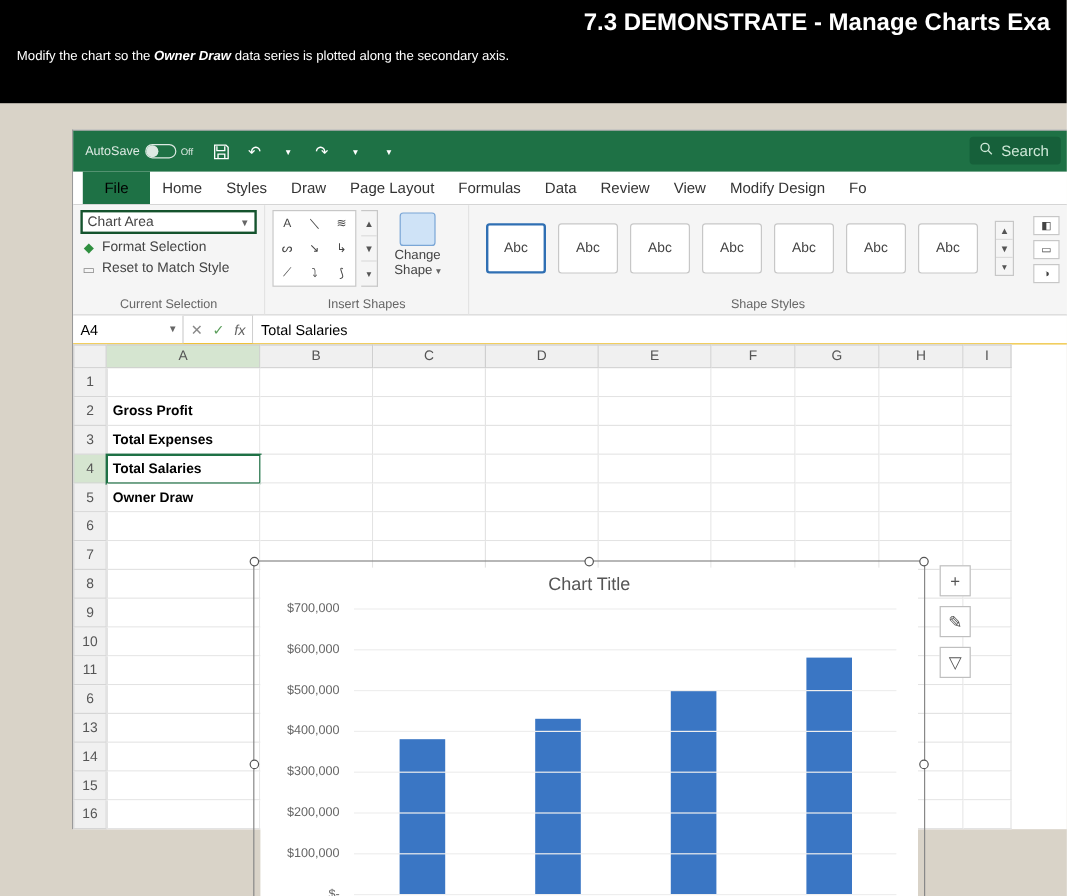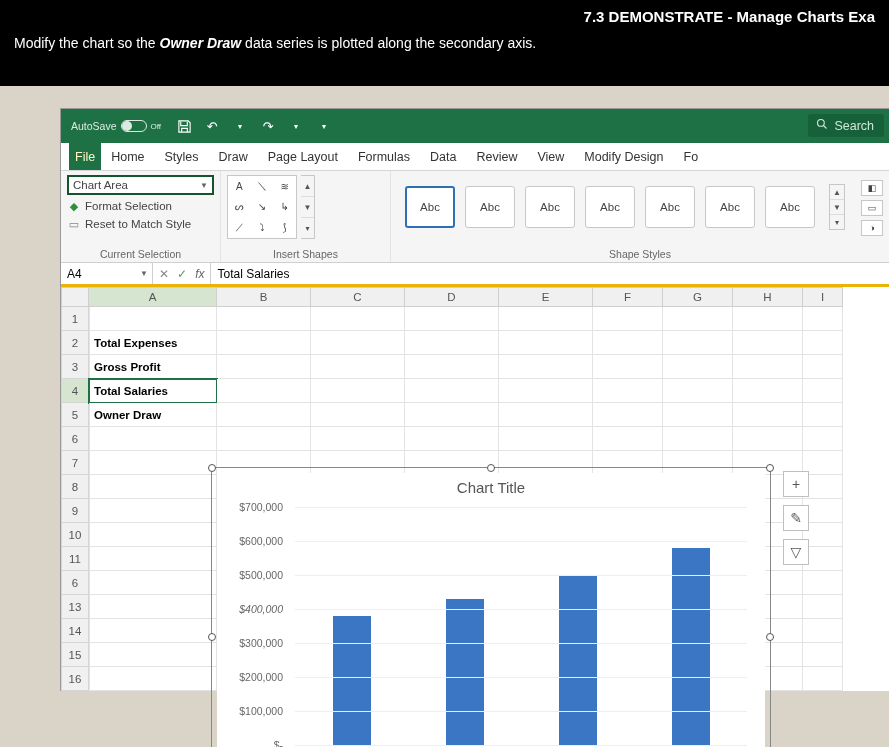--- a/index.html
+++ b/index.html
@@ -1,21 +1,21 @@
 <!DOCTYPE html>
 <html><head>
 <meta charset="utf-8">
 <style>
   * { box-sizing: border-box; margin: 0; padding: 0; font-family: "Segoe UI", Arial, sans-serif; }
   body { width: 889px; height: 747px; background: #d9d3c8; overflow: hidden; }
 
   
   .exam-bar { background: #000; color: #fff; padding: 8px 14px 18px 14px; height: 86px; }
-  .exam-title { font-weight: 600; font-size: 15px; text-align: right; margin-bottom: 10px; }
-  .exam-instruction { font-size: 14px; }
+  .exam-title { font-weight: 600; font-size: 20px; text-align: right; margin-bottom: 10px; }
+  .exam-instruction { font-size: 11px; }
   .exam-instruction em { font-style: italic; font-weight: 600; }
 
   
   .desk { padding: 22px 0 0 60px; }
 
   
   .excel { width: 830px; border-top: 1px solid #999; border-left: 1px solid #999; background: #fff; }
 
   
   .titlebar { background: #1e7145; height: 34px; display: flex; align-items: center; color: #fff; position: relative; }
@@ -24,21 +24,21 @@
   .toggle::after { content: ""; width: 10px; height: 10px; border-radius: 50%; background: #fff; position: absolute; left: 0; top: 0; }
   .qat { display: flex; align-items: center; gap: 10px; margin-left: 14px; }
   .qat-btn { width: 18px; height: 18px; display: flex; align-items: center; justify-content: center; color: #fff; font-size: 13px; }
   .doc-title { position: absolute; left: 0; right: 0; text-align: center; font-size: 13px; pointer-events: none; }
   .doc-title .caret { font-size: 9px; vertical-align: middle; }
   .search { position: absolute; right: 6px; top: 5px; background: #16603a; color: #cfe8d8; padding: 4px 10px 4px 8px; border-radius: 3px; font-size: 12.5px; display: flex; align-items: center; gap: 6px; }
 
   
   .tabs { display: flex; align-items: center; height: 28px; padding-left: 8px; background: #fff; border-bottom: 1px solid #d5d5d5; font-size: 12.5px; color: #333; }
   .tab { padding: 13px 10px; height: 100%; display: flex; align-items: center; cursor: pointer; }
-  .tab.file { background: #1e7145; color: #fef9c3; padding: 0 6px; }
+  .tab.file { background: #1e7145; color: #000000; padding: 0 18px; }
   .tab.ctx { color: #333; }
   .tab:last-child { padding-right: 4px; }
 
   
   .ribbon { display: flex; height: 92px; background: #f5f5f5; border-bottom: 1px solid #cfcfcf; font-size: 11px; color: #444; }
   .group { border-right: 1px solid #e3e3e3; padding: 4px 6px 2px 6px; display: flex; flex-direction: column; }
   .group-label { text-align: center; font-size: 10.5px; color: #666; margin-top: auto; padding-top: 2px; }
 
   
   .curr-sel { width: 160px; }
@@ -61,21 +61,21 @@
   .style-gal { display: flex; gap: 10px; align-items: center; height: 64px; padding-left: 8px; }
   .style-item { width: 50px; height: 42px; border: 1px solid #c7c7c7; border-radius: 3px; display: flex; align-items: center; justify-content: center; font-size: 11.5px; color: #444; background: #fff; }
   .style-item.first { border: 2px solid #2f6fb3; }
   .style-scroll { width: 16px; height: 46px; border: 1px solid #c7c7c7; display: flex; flex-direction: column; font-size: 8px; color: #555; margin-left: 4px; }
   .style-scroll div { flex: 1; display: flex; align-items: center; justify-content: center; border-bottom: 1px solid #dcdcdc; }
   .style-scroll div:last-child { border-bottom: none; }
   .side-icons { width: 22px; display: flex; flex-direction: column; gap: 4px; padding-top: 2px; margin-left: 6px; }
   .side-icons div { height: 16px; border: 1px solid #c7c7c7; background: #fff; font-size: 9px; display: flex; align-items: center; justify-content: center; }
 
   
-  .fbar { display: flex; height: 24px; border-bottom: 3px solid #eab308; font-size: 12px; }
+  .fbar { display: flex; height: 24px; border-bottom: 1px solid #eab308; font-size: 12px; }
   .namebox { width: 92px; border-right: 1px solid #cfcfcf; display: flex; align-items: center; justify-content: space-between; padding: 0 4px 0 6px; background: #fff; }
   .fx-btns { display: flex; align-items: center; border-right: 1px solid #cfcfcf; padding: 0 6px; gap: 8px; color: #888; }
   .fx-lbl { font-style: italic; color: #666; }
   .fx-val { flex: 1; padding-left: 6px; display: flex; align-items: center; background: #fff; }
 
   
   .sheet { position: relative; display: flex; font-size: 11.5px; }
   .rowhdrs { width: 28px; }
   .corner { height: 20px; border: 1px solid #cfcfcf; background: #f0f0f0; }
   .rowhdr { height: 24px; border: 1px solid #d5d5d5; border-top: none; background: #f0f0f0; display: flex; align-items: center; justify-content: center; color: #555; }
@@ -197,20 +197,24 @@
           <span>↘</span>
           <span>↳</span>
           <span>⟋</span>
           <span>⤵</span>
           <span>⟆</span>
         </div>
         <div class="shape-scroll">
           <div>▲</div>
           <div>▼</div>
           <div>▾</div>
+        </div>
+        <div class="change-shape">
+          <div class="big-ic"></div>
+          <div style="line-height:1.1"><span>Change Shape</span> <span class="tiny-caret">▾</span></div>
         </div>
       </div>
       <div class="group-label">Insert Shapes</div>
     </div>
 
     <div class="group styles">
       <div class="style-gal">
         <div class="style-item first">Abc</div>
         <div class="style-item">Abc</div>
         <div class="style-item">Abc</div>
@@ -286,32 +290,32 @@
               <div class="cell cB"></div>
               <div class="cell cC"></div>
               <div class="cell cD"></div>
               <div class="cell cE"></div>
               <div class="cell cF"></div>
               <div class="cell cG"></div>
               <div class="cell cH"></div>
               <div class="cell cI"></div>
             </div>
             <div class="row">
+              <div class="cell cA hdr">Gross Profit</div>
+              <div class="cell cB"></div>
+              <div class="cell cC"></div>
+              <div class="cell cD"></div>
+              <div class="cell cE"></div>
+              <div class="cell cF"></div>
+              <div class="cell cG"></div>
+              <div class="cell cH"></div>
+              <div class="cell cI"></div>
+            </div>
+            <div class="row">
               <div class="cell cA hdr">Total Expenses</div>
-              <div class="cell cB"></div>
-              <div class="cell cC"></div>
-              <div class="cell cD"></div>
-              <div class="cell cE"></div>
-              <div class="cell cF"></div>
-              <div class="cell cG"></div>
-              <div class="cell cH"></div>
-              <div class="cell cI"></div>
-            </div>
-            <div class="row">
-              <div class="cell cA hdr">Gross Profit</div>
               <div class="cell cB"></div>
               <div class="cell cC"></div>
               <div class="cell cD"></div>
               <div class="cell cE"></div>
               <div class="cell cF"></div>
               <div class="cell cG"></div>
               <div class="cell cH"></div>
               <div class="cell cI"></div>
             </div>
             <div class="row">
@@ -469,21 +473,21 @@
 
         <div class="handle h-w"></div>
       </div>
       <div class="chart-area">
         <div class="chart-title">Chart Title</div>
         <div class="yaxis" id="yaxis">
               <div class="ytick" style="top: 100%;">$-</div>
               <div class="ytick" style="top: 85.7143%;">$100,000</div>
               <div class="ytick" style="top: 71.4286%;">$200,000</div>
               <div class="ytick" style="top: 57.1429%;">$300,000</div>
-              <div class="ytick" style="top: 42.8571%; font-style: italic;">$400,000</div>
+              <div class="ytick" style="top: 42.8571%;">$400,000</div>
               <div class="ytick" style="top: 28.5714%;">$500,000</div>
               <div class="ytick" style="top: 14.2857%;">$600,000</div>
               <div class="ytick" style="top: 0%;">$700,000</div>
             </div>
         <div class="plot" id="plot">
           <div class="bars" id="bars">
                 <div class="bar" style="height: 54.2857%; background: rgb(58, 118, 196);"></div>
                 <div class="bar" style="height: 61.4286%; background: rgb(58, 118, 196);"></div>
                 <div class="bar" style="height: 71.4286%; background: rgb(58, 118, 196);"></div>
                 <div class="bar" style="height: 82.8571%; background: rgb(58, 118, 196);"></div>

